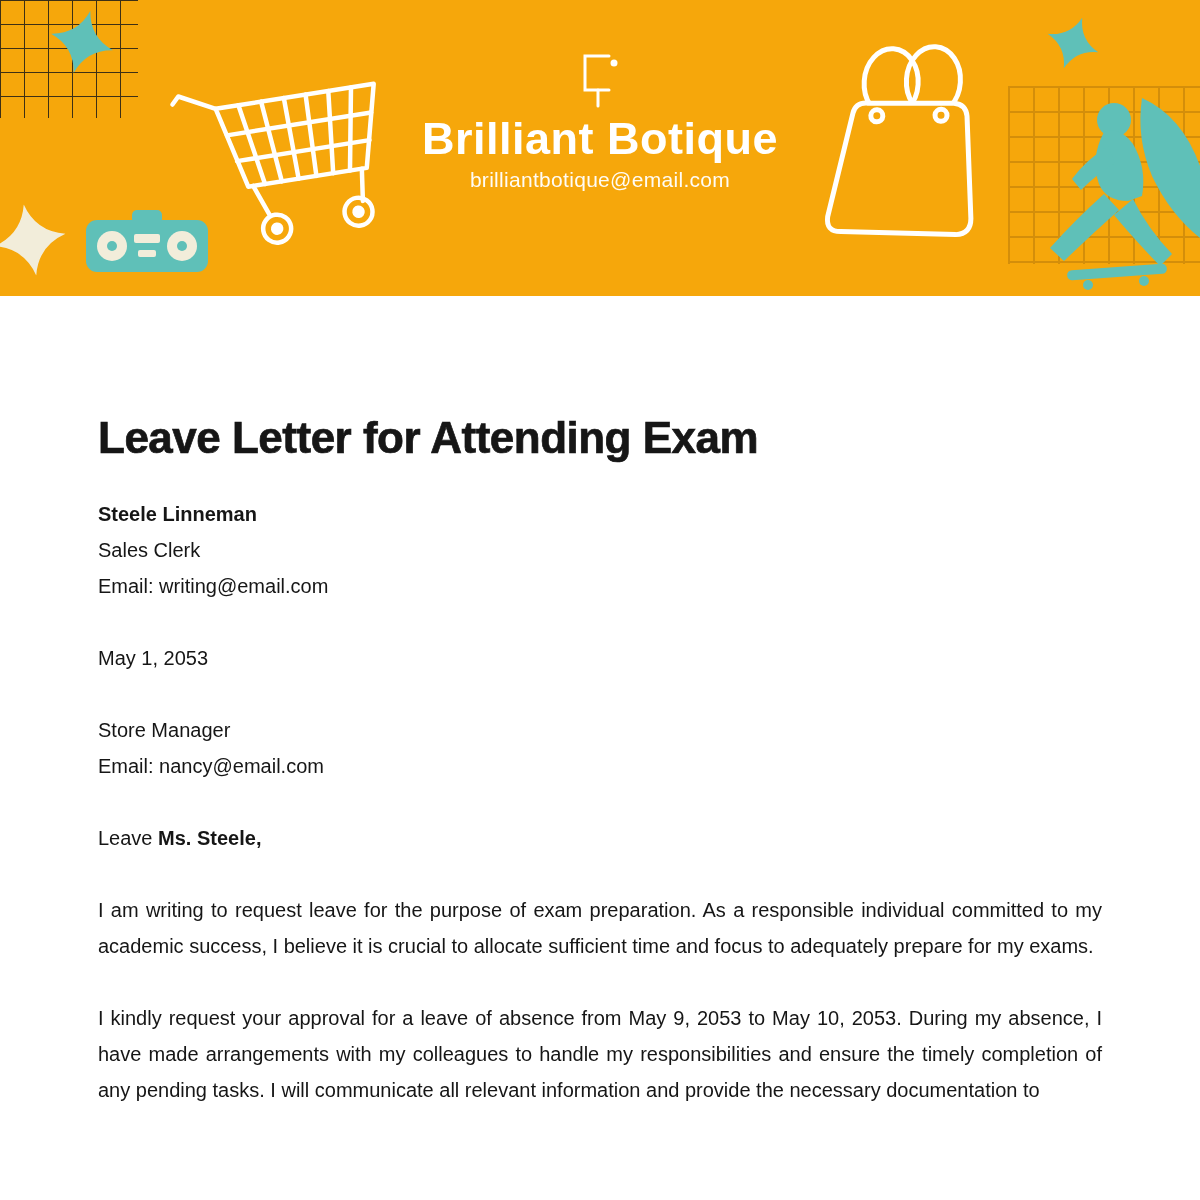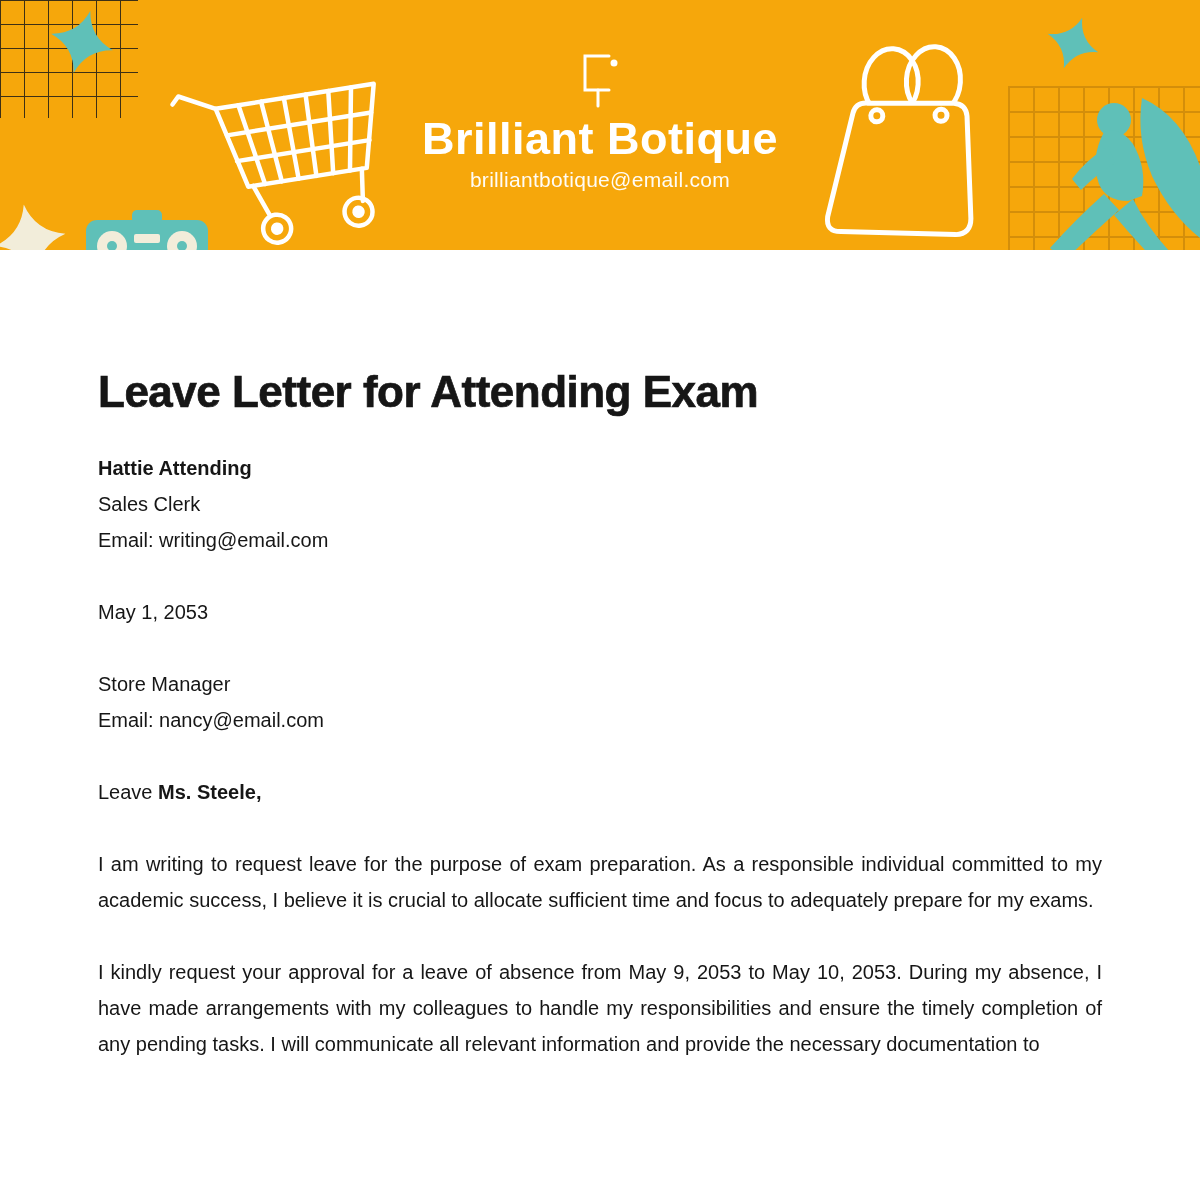--- a/index.html
+++ b/index.html
@@ -10,21 +10,21 @@
     --grid-black:#1F1C17;
     --text:#161616;
     --white:#FFFFFF;
   }
   *{box-sizing:border-box;margin:0;padding:0;}
   html,body{background:#fff;}
   body{font-family:"Liberation Sans",sans-serif;color:var(--text);}
   .page{position:relative;width:1200px;height:1200px;background:#fff;overflow:hidden;margin:0 auto;}
 
   
-  .banner{position:relative;width:1200px;height:250px;background:var(--banner-bg);overflow:hidden;text-decoration:underline;}
+  .banner{position:relative;width:1200px;height:296px;background:var(--banner-bg);overflow:hidden;text-decoration:underline;}
   .banner .abs{position:absolute;}
 
   .grid-tl{left:0;top:0;width:138px;height:118px;
     background:
       repeating-linear-gradient(to right, var(--grid-black) 0 1.5px, transparent 1.5px 24px),
       repeating-linear-gradient(to bottom, var(--grid-black) 0 1.5px, transparent 1.5px 24px);
     opacity:.85;}
   .grid-r{left:1008px;top:86px;width:192px;height:178px;
     background:
       repeating-linear-gradient(to right, var(--grid-dark) 0 2px, transparent 2px 25px),
@@ -136,21 +136,21 @@
       <div class="brand-email">brilliantbotique@email.com</div>
     </div>
 
   </header>
 
   <main class="letter">
 
     <h1 class="letter-title">Leave Letter for Attending Exam</h1>
 
     <div class="block">
-      <div class="bold">Hattie Attending</div>
+      <div class="bold">Steele Linneman</div>
       <div>Sales Clerk</div>
       <div>Email: writing@email.com</div>
     </div>
 
     <div class="block">May 1, 2053</div>
 
     <div class="block">
       <div>Store Manager</div>
       <div>Email: nancy@email.com</div>
     </div>

